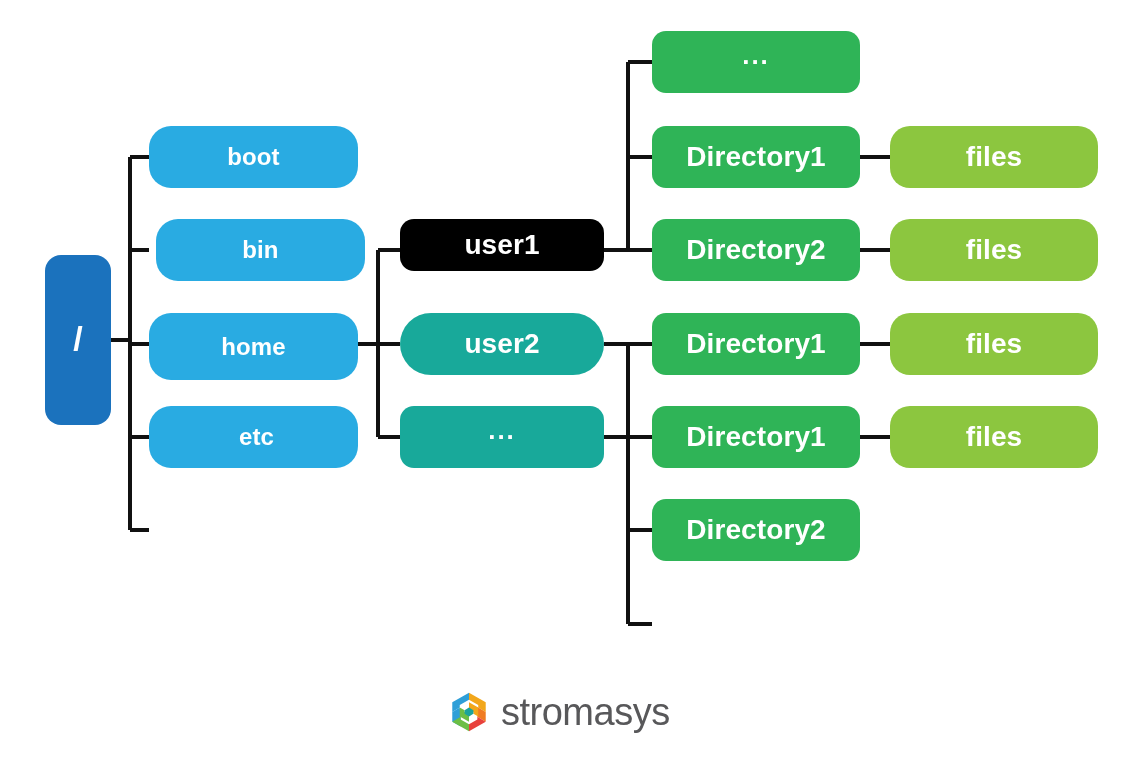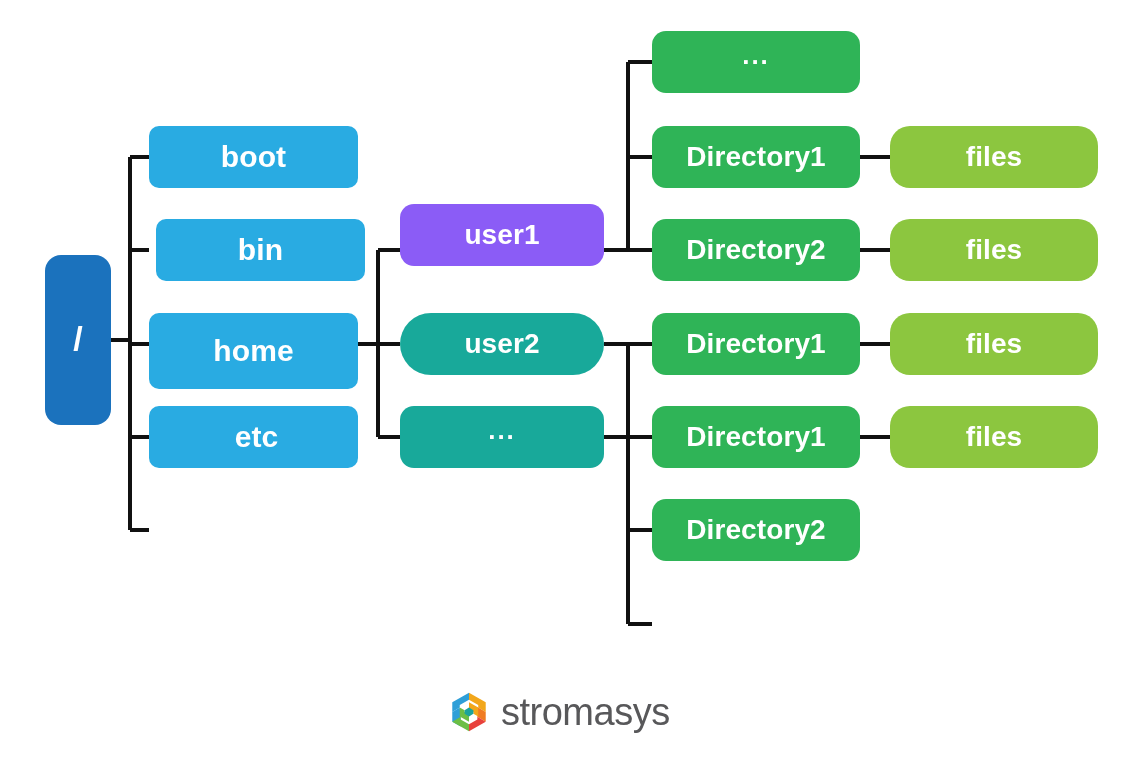--- a/index.html
+++ b/index.html
@@ -58,21 +58,21 @@
   .node.root {
     border-radius: 16px;
     font-size: 34px;
   }
   .node.root .node-label {
     display: block;
     transform: translateY(-2px);
   }
 
   
-  .node.lvl1 { font-size: 30px; border-radius: 10px; }
+  .node.lvl1 { font-size: 24px; border-radius: 22px; }
   
   .node.lvl2 { font-size: 28px; border-radius: 14px; }
   
   .node.lvl3 { font-size: 28px; border-radius: 14px; }
   
   .node.lvl4 { font-size: 28px; border-radius: 20px; }
 
   .node.ellipsis .node-label {
     font-size: 26px;
     letter-spacing: 2px;
@@ -150,28 +150,28 @@
   <div class="node root" style="left:45px; top:255px; width:66px; height:170px; background:#1B72BD;">
     <span class="node-label">/</span>
   </div>
 
   <div class="node lvl1" style="left:149px; top:126px; width:209px; height:62px; background:#29ABE2;">
     <span class="node-label">boot</span>
   </div>
   <div class="node lvl1" style="left:156px; top:219px; width:209px; height:62px; background:#29ABE2;">
     <span class="node-label">bin</span>
   </div>
-  <div class="node lvl1" style="left:149px; top:313px; width:209px; height:76px; background:#29ABE2;">
+  <div class="node lvl1" style="left:149px; top:313px; width:209px; height:67px; background:#29ABE2;">
     <span class="node-label">home</span>
   </div>
   <div class="node lvl1" style="left:149px; top:406px; width:209px; height:62px; background:#29ABE2;padding-left:6px;">
     <span class="node-label">etc</span>
   </div>
 
-  <div class="node lvl2" style="left:400px; top:204px; width:204px; height:62px; background:#8b5cf6;">
+  <div class="node lvl2" style="left:400px; top:219px; width:204px; height:52px; background:#000000;">
     <span class="node-label">user1</span>
   </div>
   <div class="node lvl2" style="left:400px; top:313px; width:204px; height:62px; background:#18A99A;border-radius:31px;">
     <span class="node-label">user2</span>
   </div>
   <div class="node lvl2 ellipsis" style="left:400px; top:406px; width:204px; height:62px; background:#18A99A;">
     <span class="node-label">...</span>
   </div>
 
   <div class="node lvl3 ellipsis" style="left:652px; top:31px; width:208px; height:62px; background:#2FB457;">

